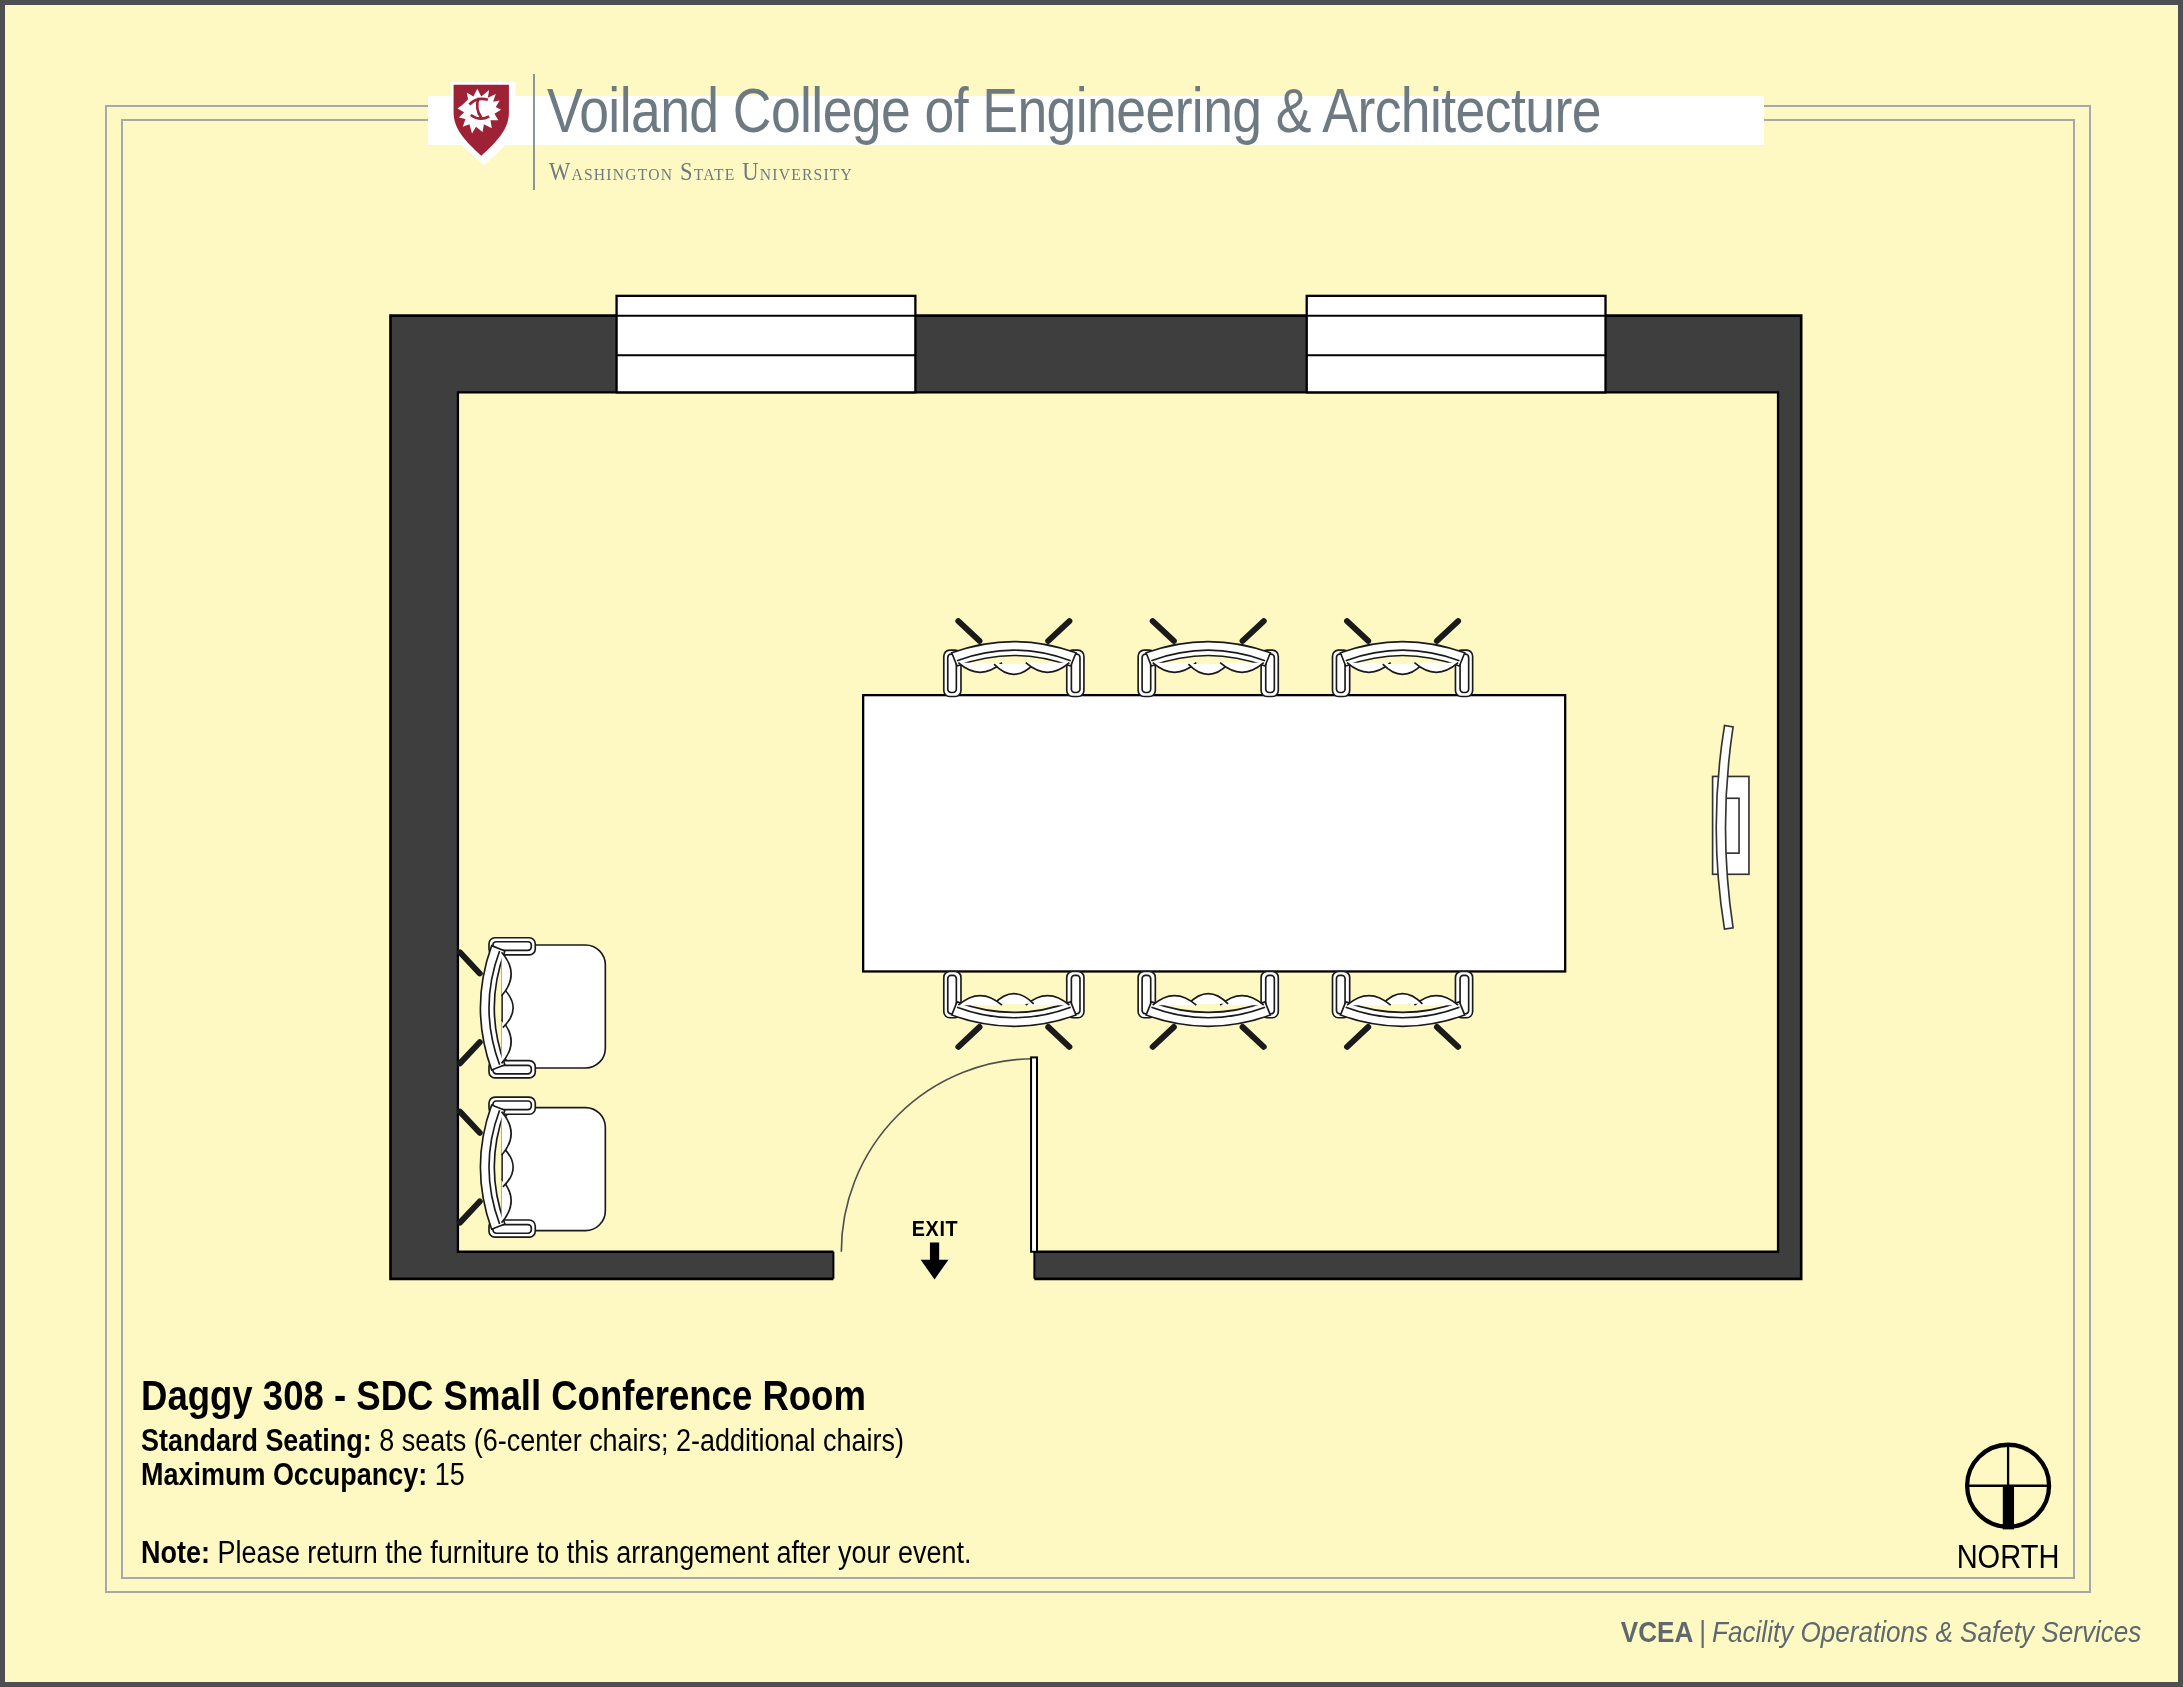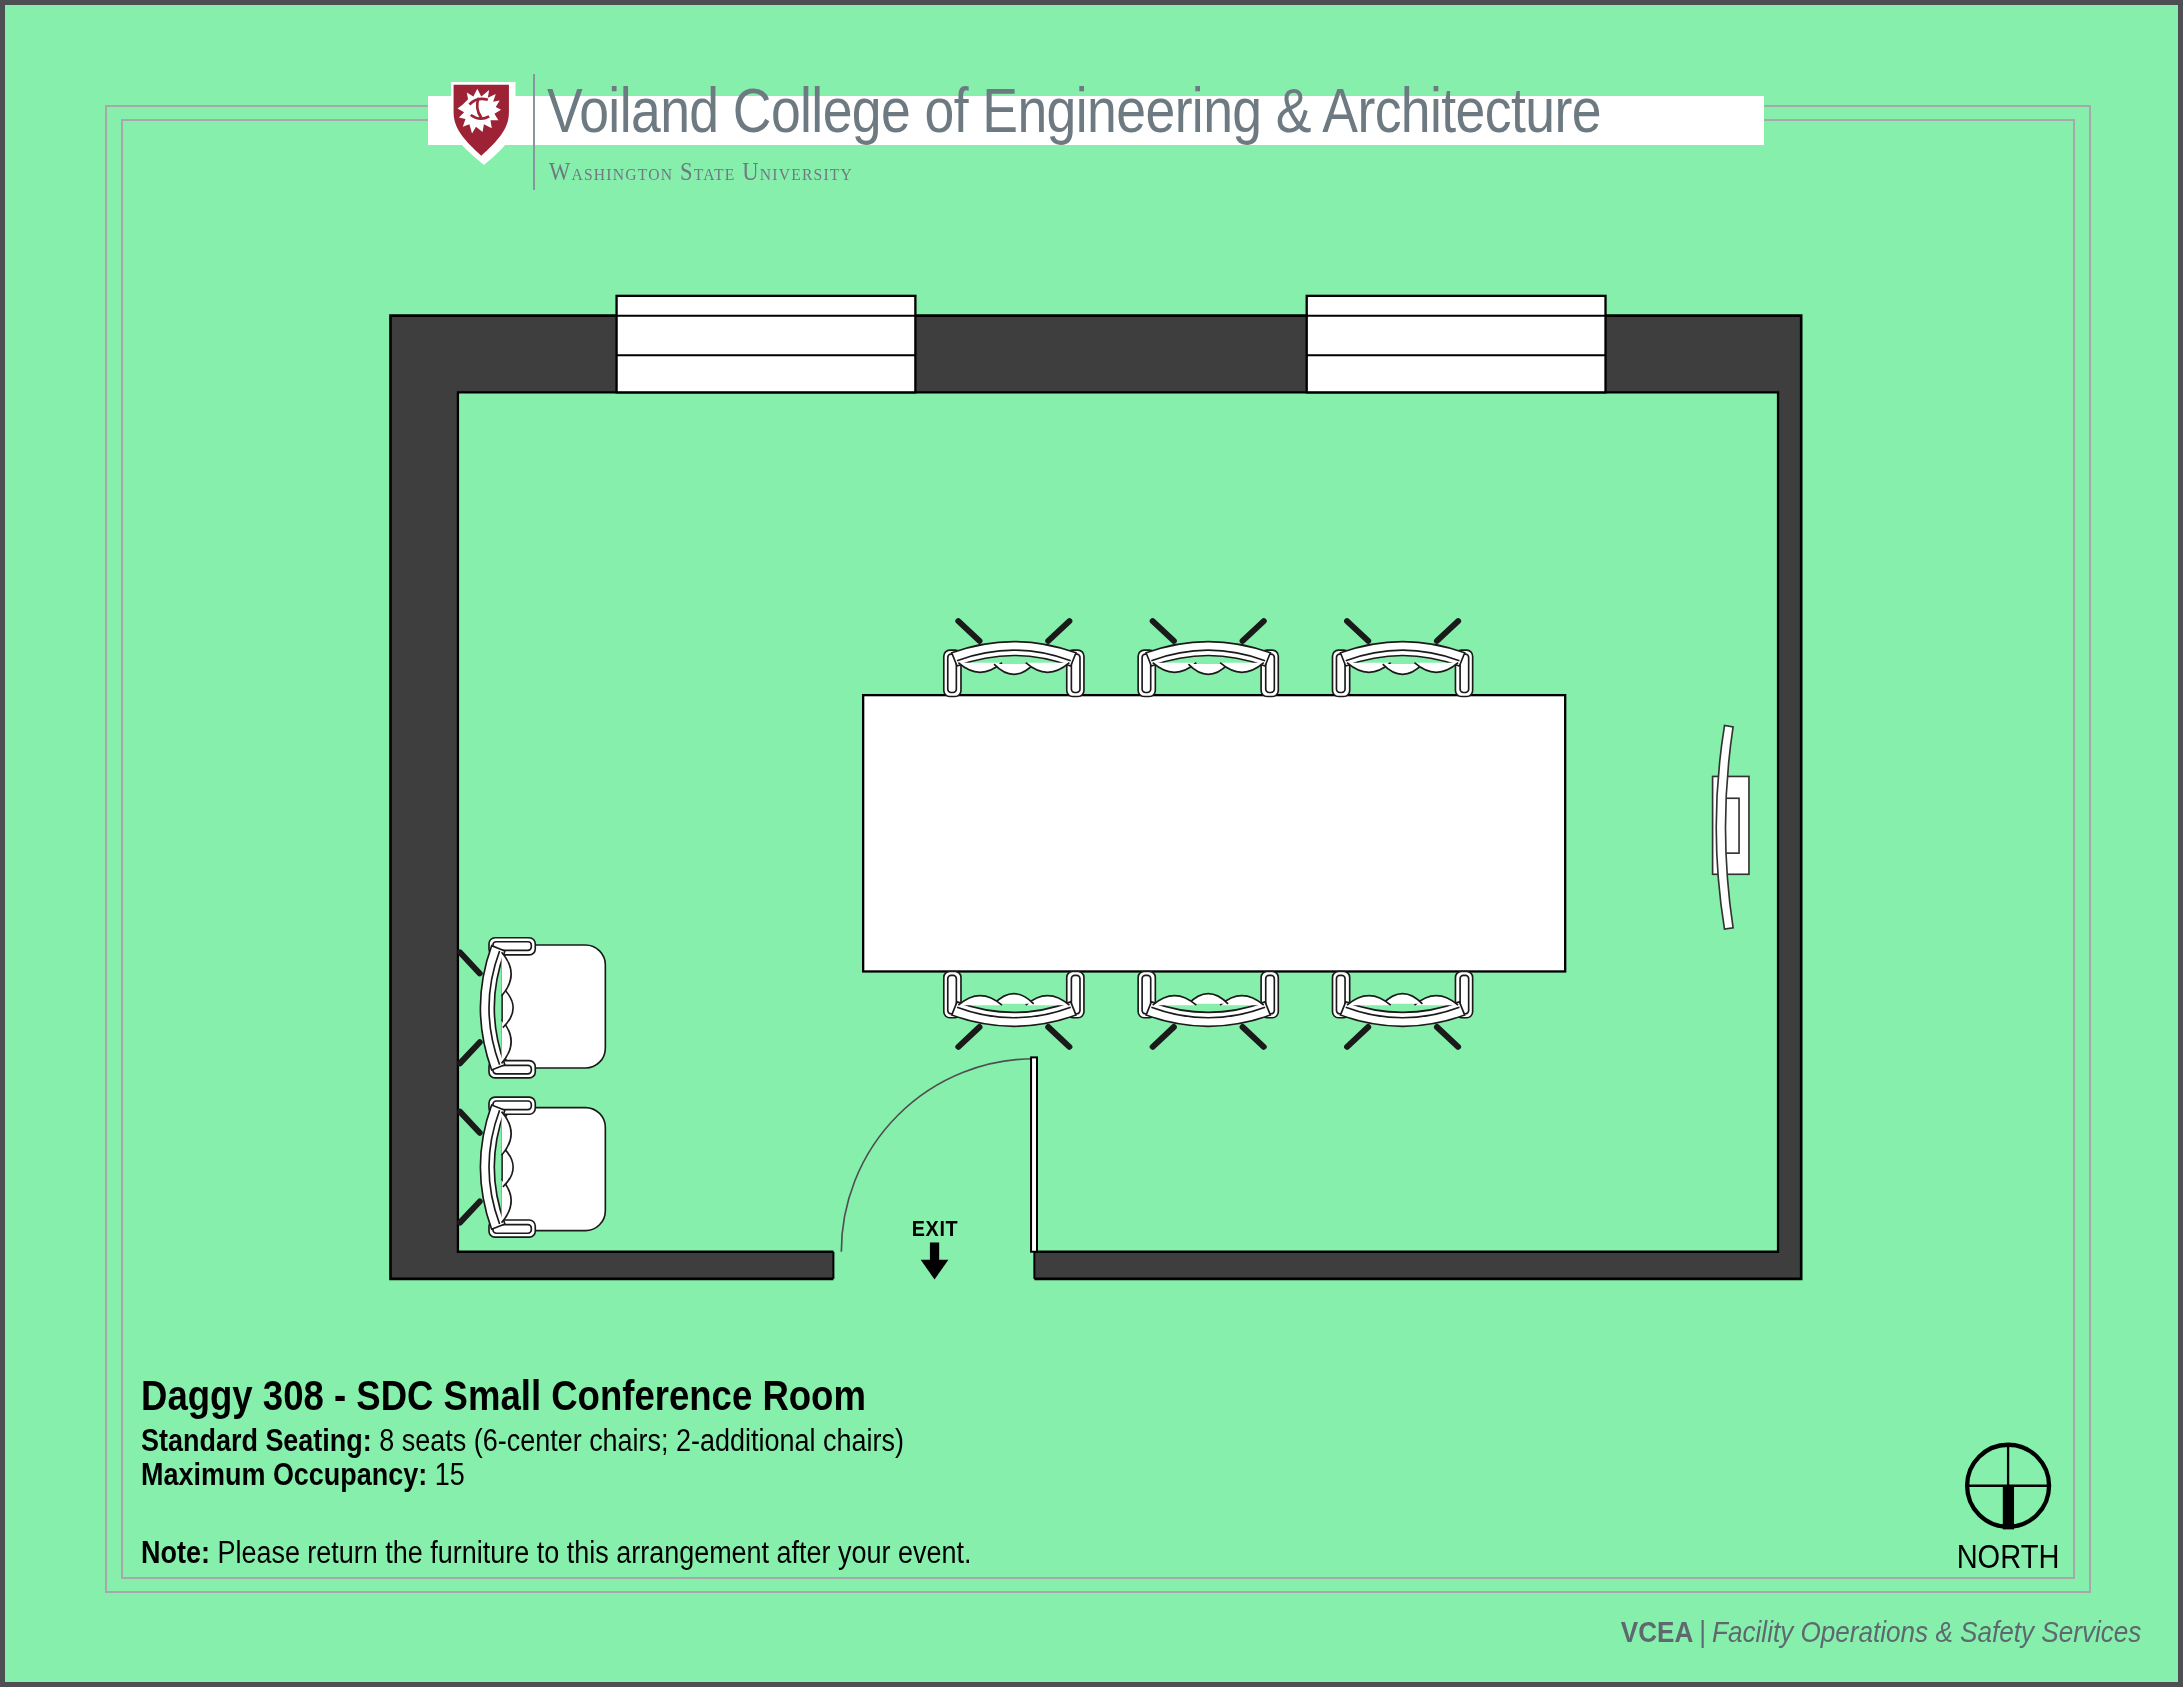--- a/index.html
+++ b/index.html
@@ -4,21 +4,21 @@
 <style>
   :root{
     --crimson:#9d2235; --shield-shadow:#8b969c; --header-text:#6e7a82;
     --frame-line:#a6a8ab; --wall-fill:#3e3e3e; --page-border:#4d4f52;
     --footer-text:#5d686f; --ink:#111111;
   }
   *{margin:0;padding:0;box-sizing:border-box;}
   html,body{background:#ffffff;}
   body{width:2183px;height:1687px;position:relative;overflow:hidden;
        font-family:"Liberation Sans",sans-serif;}
-  #page{position:absolute;inset:0;background:#86efac;border:5.3px solid var(--page-border);}
+  #page{position:absolute;inset:0;background:#fef9c3;border:5.3px solid var(--page-border);}
   
   .frame{position:absolute;border:2.6px solid var(--frame-line);}
   #frame-outer{left:100px;top:100px;width:1986px;height:1488px;}
   #frame-inner{left:116px;top:114px;width:1954px;height:1460px;}
   #frame-mask{position:absolute;left:423px;top:91px;width:1336px;height:49px;background:#fff;}
   
   #logo{position:absolute;left:442px;top:73px;width:83px;height:99px;}
   #header-divider{position:absolute;left:528px;top:69px;width:2px;height:116px;background:#8b969c;}
   #college-title{position:absolute;left:542px;top:74px;font-size:63px;line-height:1;
       color:var(--header-text);white-space:nowrap;transform:scaleX(.85);transform-origin:0 0;

